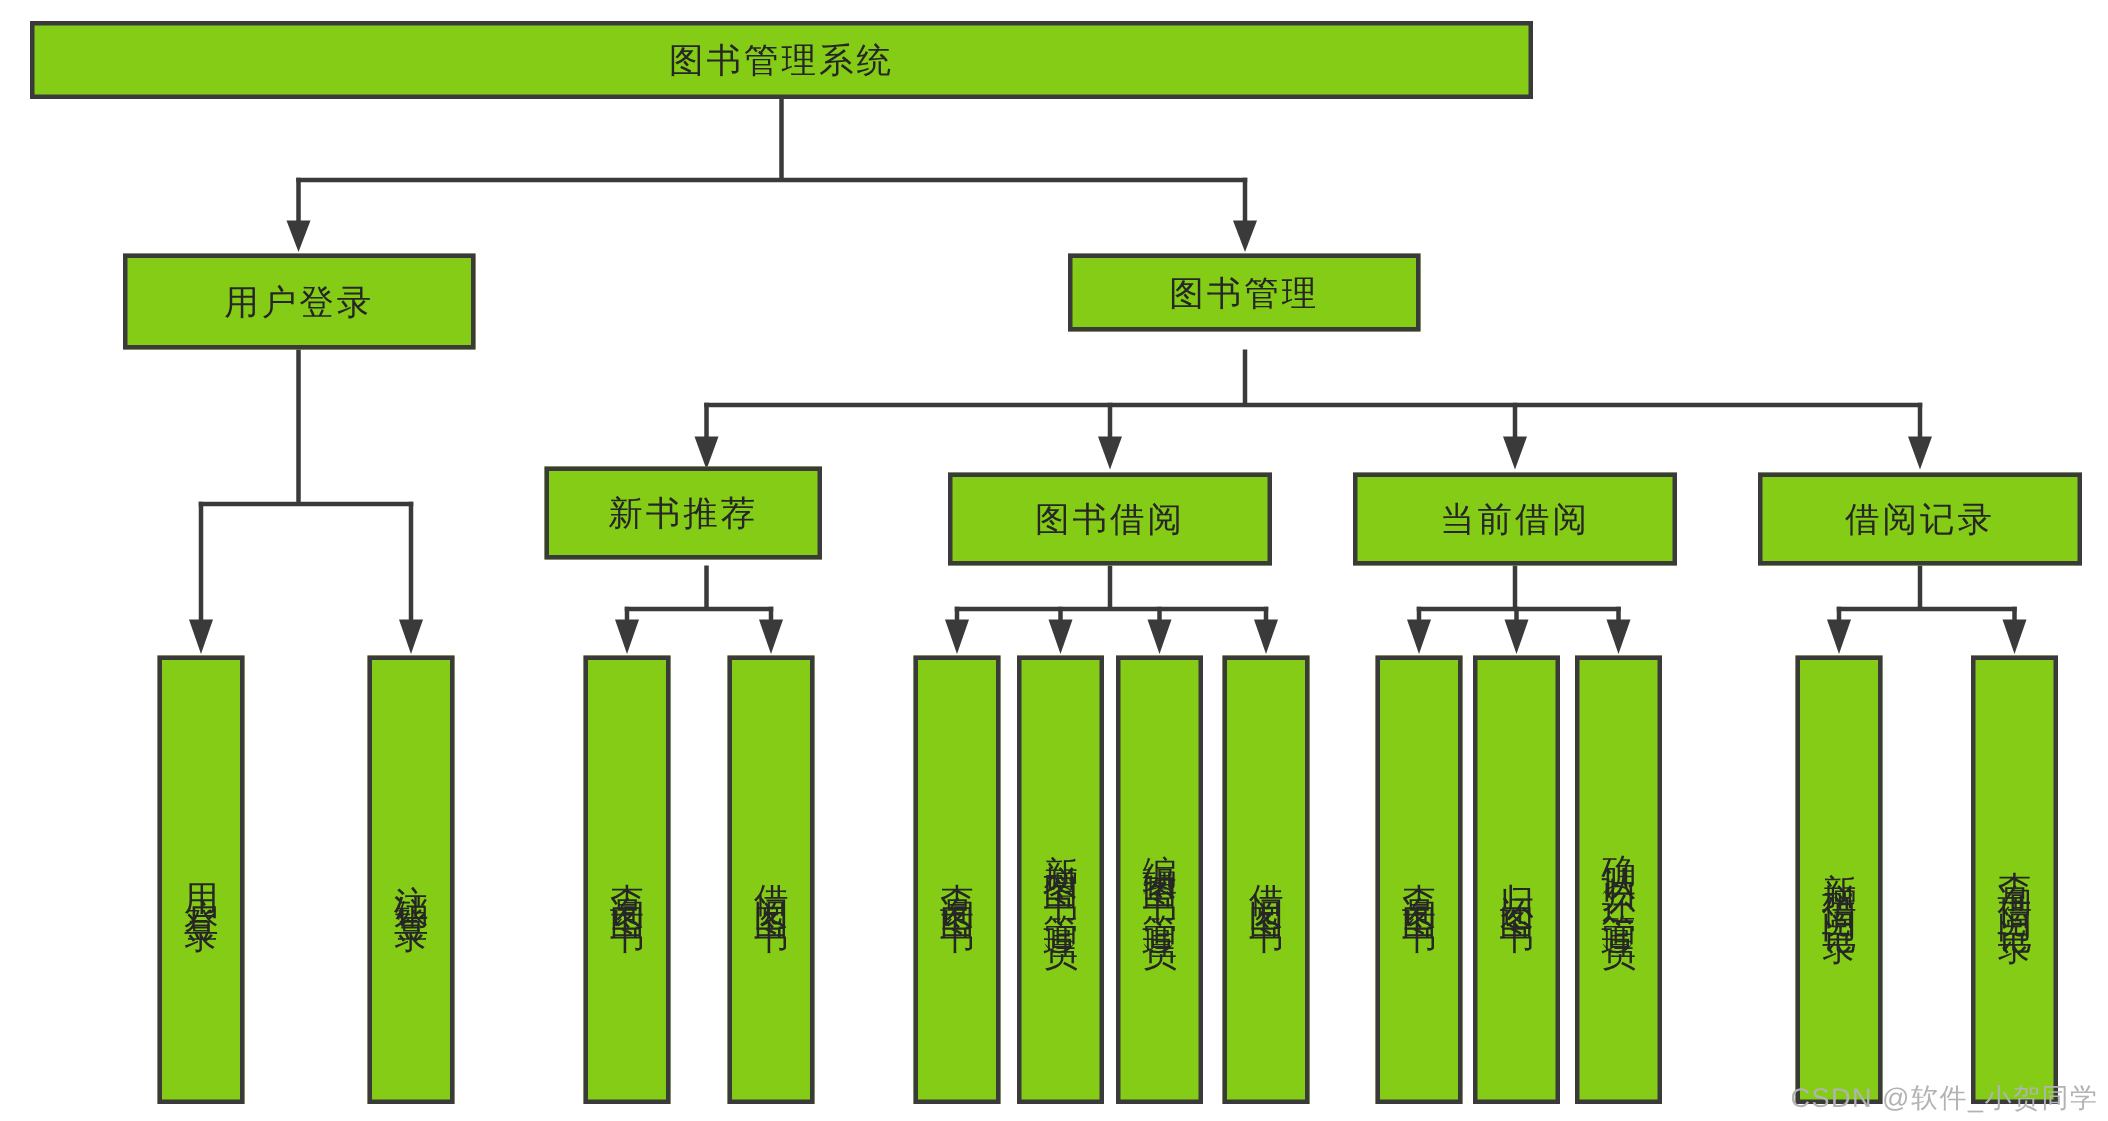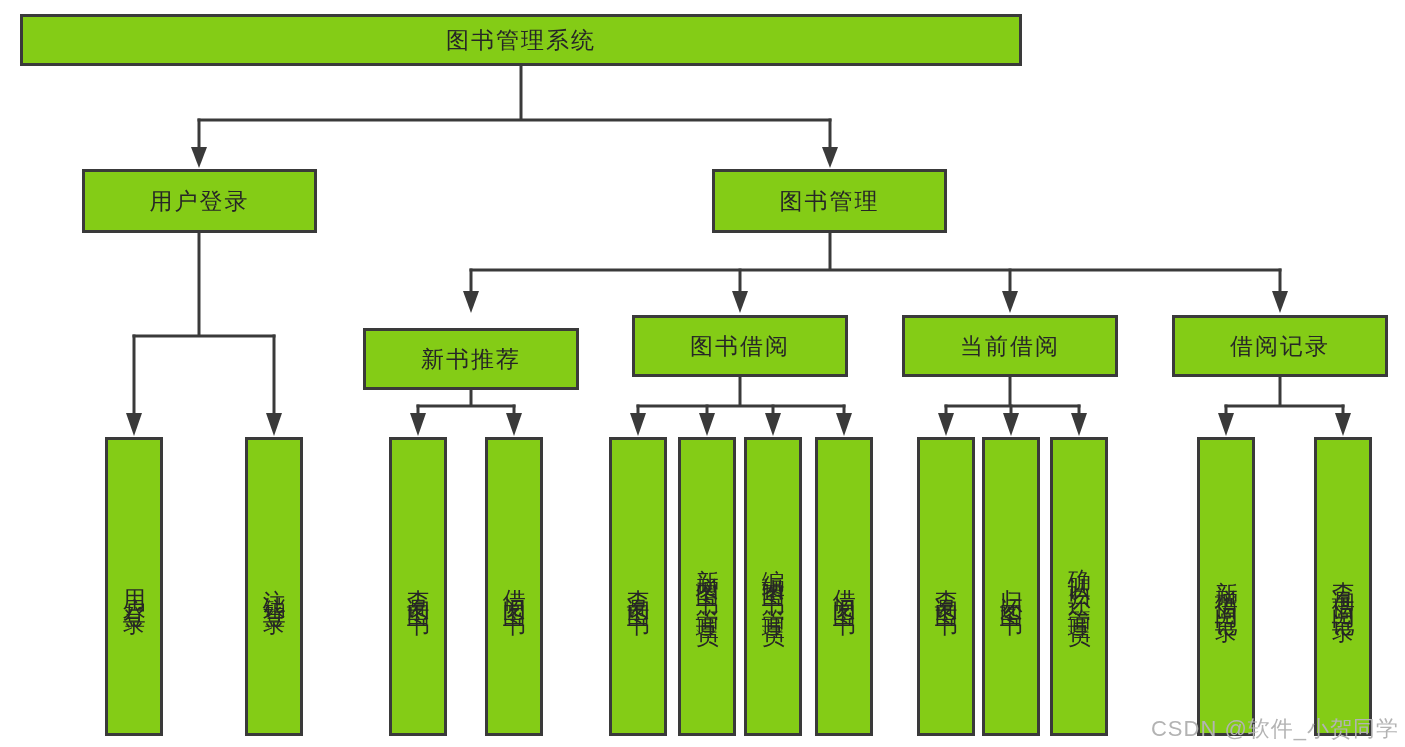--- a/index.html
+++ b/index.html
@@ -39,21 +39,21 @@
     letter-spacing:8px;
     line-height:1.1;
     white-space:normal;
     font-size:23px;
   }
   .watermark{
     position:absolute;
     right:6px;
     bottom:3px;
     color:var(--watermark);
-    font-size:22px;
+    font-size:18px;
     letter-spacing:1px;
     z-index:5;
   }
 </style>
 </head>
 <body>
 
 <div class="stage">
 
   <svg class="connectors" viewBox="0 0 1405 747" aria-hidden="true">
@@ -128,23 +128,23 @@
       <line x1="1226" y1="404.5" x2="1226" y2="416"></line>
       <polygon points="1218,413 1234,413 1226,436"></polygon>
       <line x1="1343" y1="404.5" x2="1343" y2="416"></line>
       <polygon points="1335,413 1351,413 1343,436"></polygon>
     </g>
   </svg>
 
   <div class="node" style="left:20px;top:14px;width:1002px;height:52px;">图书管理系统</div>
 
   <div class="node" style="left:82px;top:169px;width:235px;height:64px;">用户登录</div>
-  <div class="node" style="left:712px;top:169px;width:235px;height:64px;">图书管理</div>
+  <div class="node" style="left:712px;top:169px;width:235px;height:52px;">图书管理</div>
 
-  <div class="node" style="left:363px;top:328px;width:216px;height:62px;">新书推荐</div>
+  <div class="node" style="left:363px;top:311px;width:185px;height:62px;">新书推荐</div>
   <div class="node" style="left:902px;top:315px;width:216px;height:62px;">当前借阅</div>
   <div class="node" style="left:632px;top:315px;width:216px;height:62px;">图书借阅</div>
   <div class="node" style="left:1172px;top:315px;width:216px;height:62px;">借阅记录</div>
 
   <div class="node leaf" style="left:105px;top:437px;width:58px;height:299px;">用户登录</div>
   <div class="node leaf" style="left:245px;top:437px;width:58px;height:299px;">注销登录</div>
 
   <div class="node leaf" style="left:389px;top:437px;width:58px;height:299px;">查询图书</div>
   <div class="node leaf" style="left:485px;top:437px;width:58px;height:299px;">借阅图书</div>
 

